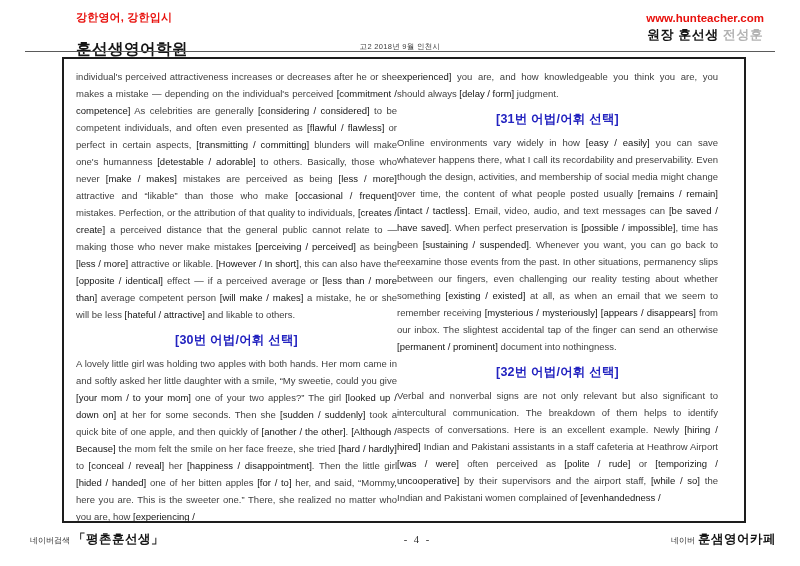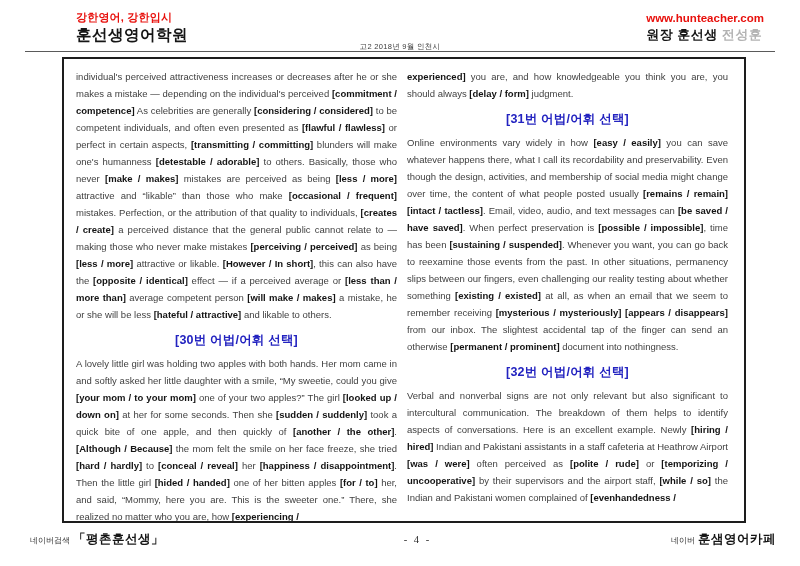--- a/index.html
+++ b/index.html
@@ -4,34 +4,34 @@
 <style>
   * { margin:0; padding:0; box-sizing:border-box; }
   html,body { width:800px; height:566px; overflow:hidden; }
   body { background:#ffffff; font-family:"Liberation Sans", sans-serif; position:relative; }
   .page { position:absolute; inset:0; background:#ffffff;border-radius:19px; }
 
   
   .header { position:absolute; top:6px; left:0; right:0; height:46px; }
   .header-left { position:absolute; left:76px; top:4px; }
   .slogan { color:var(--accent-red,#e8100c); font-weight:bold; font-size:11px; letter-spacing:.2px; }
-  .academy { color:#151515; font-weight:bold; font-size:15.5px; margin-top:0; letter-spacing:.5px; }
+  .academy { color:#151515; font-weight:bold; font-size:15.5px; margin-top:14px; letter-spacing:.5px; }
   .exam-info { position:absolute; left:0; right:0; top:36px; text-align:center; font-size:7.5px; color:#3a3a3a; letter-spacing:.3px; }
-  .header-right { position:absolute; right:36px; top:6px; text-align:left; }
+  .header-right { position:absolute; right:36px; top:6px; text-align:center; }
   .website { color:var(--accent-red,#e8100c); font-weight:bold; font-size:11.5px; }
   .director { font-size:13px; font-weight:bold; color:#151515; margin-top:2px; letter-spacing:.5px; }
   .director .name { color:#b3b3b3; margin-left:4px; }
   .header-rule { position:absolute; top:45px; left:25px; right:25px; border-top:1.5px solid #5a5a5a; }
 
   
   .content-box { position:absolute; left:62px; top:57px; width:684px; height:466px;
-                 border:2px solid #1d1d1d; padding:9px 12px; display:flex; gap:10px; overflow:hidden; background:#fff; }
+                 border:2px solid #1d1d1d; padding:9px 12px; display:flex; gap:0; overflow:hidden; background:#fff; }
   .col { width:321px; font-size:9.5px; line-height:17px; text-align:justify; color:#3f3f3f; }
   .para { text-align:justify; }
-  .seg-b { font-weight:bold; color:#141414; }
+  .seg-b { font-weight:normal; color:#141414; }
   .qheading { color:var(--heading-blue,#2323c0); font-weight:bold; font-size:12.5px; margin:9px 16px 6px; text-align:center; letter-spacing:.2px; }
 
   
   .footer { position:absolute; top:531px; left:30px; right:24px; display:flex; justify-content:space-between; align-items:baseline; }
   .f-group { display:flex; align-items:baseline; gap:3px;text-align:right; }
   .f-small { font-size:8px; color:#2c2c2c; }
   .f-bold { font-size:12.5px; font-weight:bold; color:#141414; letter-spacing:.5px; }
   .f-page { font-family:"Liberation Serif", serif; font-size:10.5px; color:#2c2c2c; letter-spacing:2px; }
 </style>
 </head>

